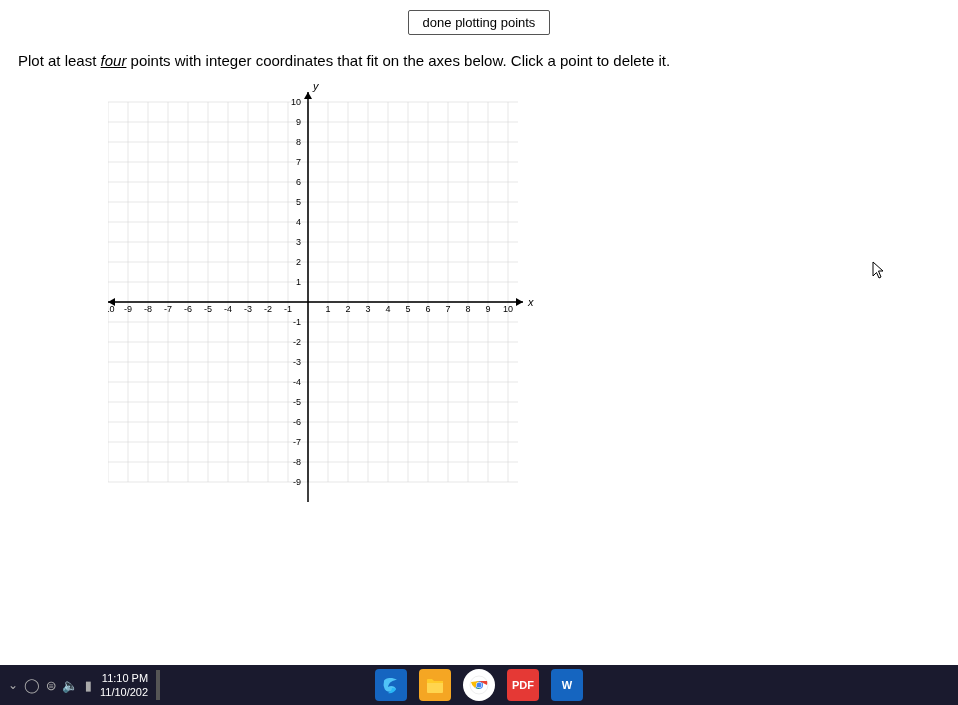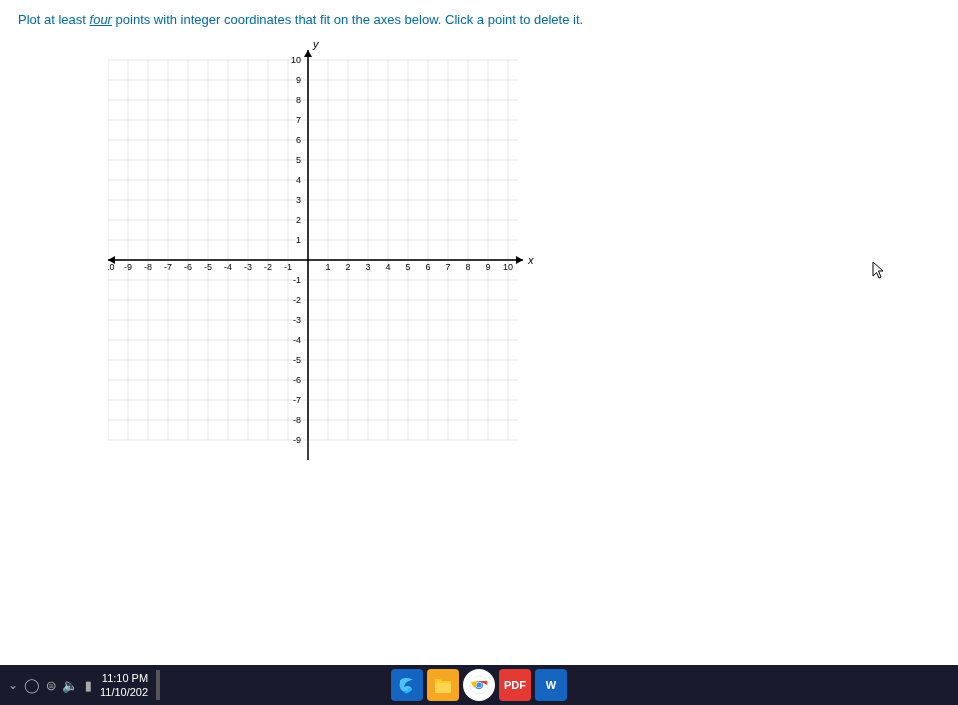--- a/index.html
+++ b/index.html
@@ -35,23 +35,23 @@
     .done-btn {
       border: 1px solid #555;
       background: #fff;
       padding: 4px 14px;
       font-size: 13px;
       cursor: pointer;
       border-radius: 2px;
     }
 
     .plot-instruction {
-      font-size: 13px;
+      font-size: 15px;
       line-height: 1.55;
-      color: #0369a1;
+      color: #000000;
       margin-bottom: 10px;
     }
 
     .plot-instruction em {
       font-style: italic;
       text-decoration: underline;
     }
 
     .graph-area {
       display: flex;
@@ -106,21 +106,21 @@
       background: #2d2d4e;
       border-radius: 12px;
       padding: 2px 10px;
       gap: 6px;
       height: 28px;
     }
 
     .taskbar-center {
       display: flex;
       align-items: center;
-      gap: 4px;
+      gap: 12px;
       position: absolute;
       left: 50%;
       transform: translateX(-50%);
       justify-content: space-between;
     }
 
     .taskbar-app {
       width: 32px;
       height: 32px;
       display: flex;
@@ -157,20 +157,23 @@
       height: 18px;
       pointer-events: none;
     }
   </style>
 </head>
 <body>
 
 <div class="main-content">
 
 
+  <div class="button-row">
+    <button class="done-btn">done plotting points</button>
+  </div>
 
   <div class="plot-instruction">
     <span>Plot at least </span><em>four</em><span> points with integer coordinates that fit on the axes below. Click a point to delete it.</span>
   </div>
 
   <div class="graph-area">
     <div class="graph-container">
       <svg class="graph-svg" viewBox="0 0 440 440" xmlns="http://www.w3.org/2000/svg">
 
         <line x1="0" y1="20" x2="0" y2="400" stroke="#ccc" stroke-width="0.5"></line>

